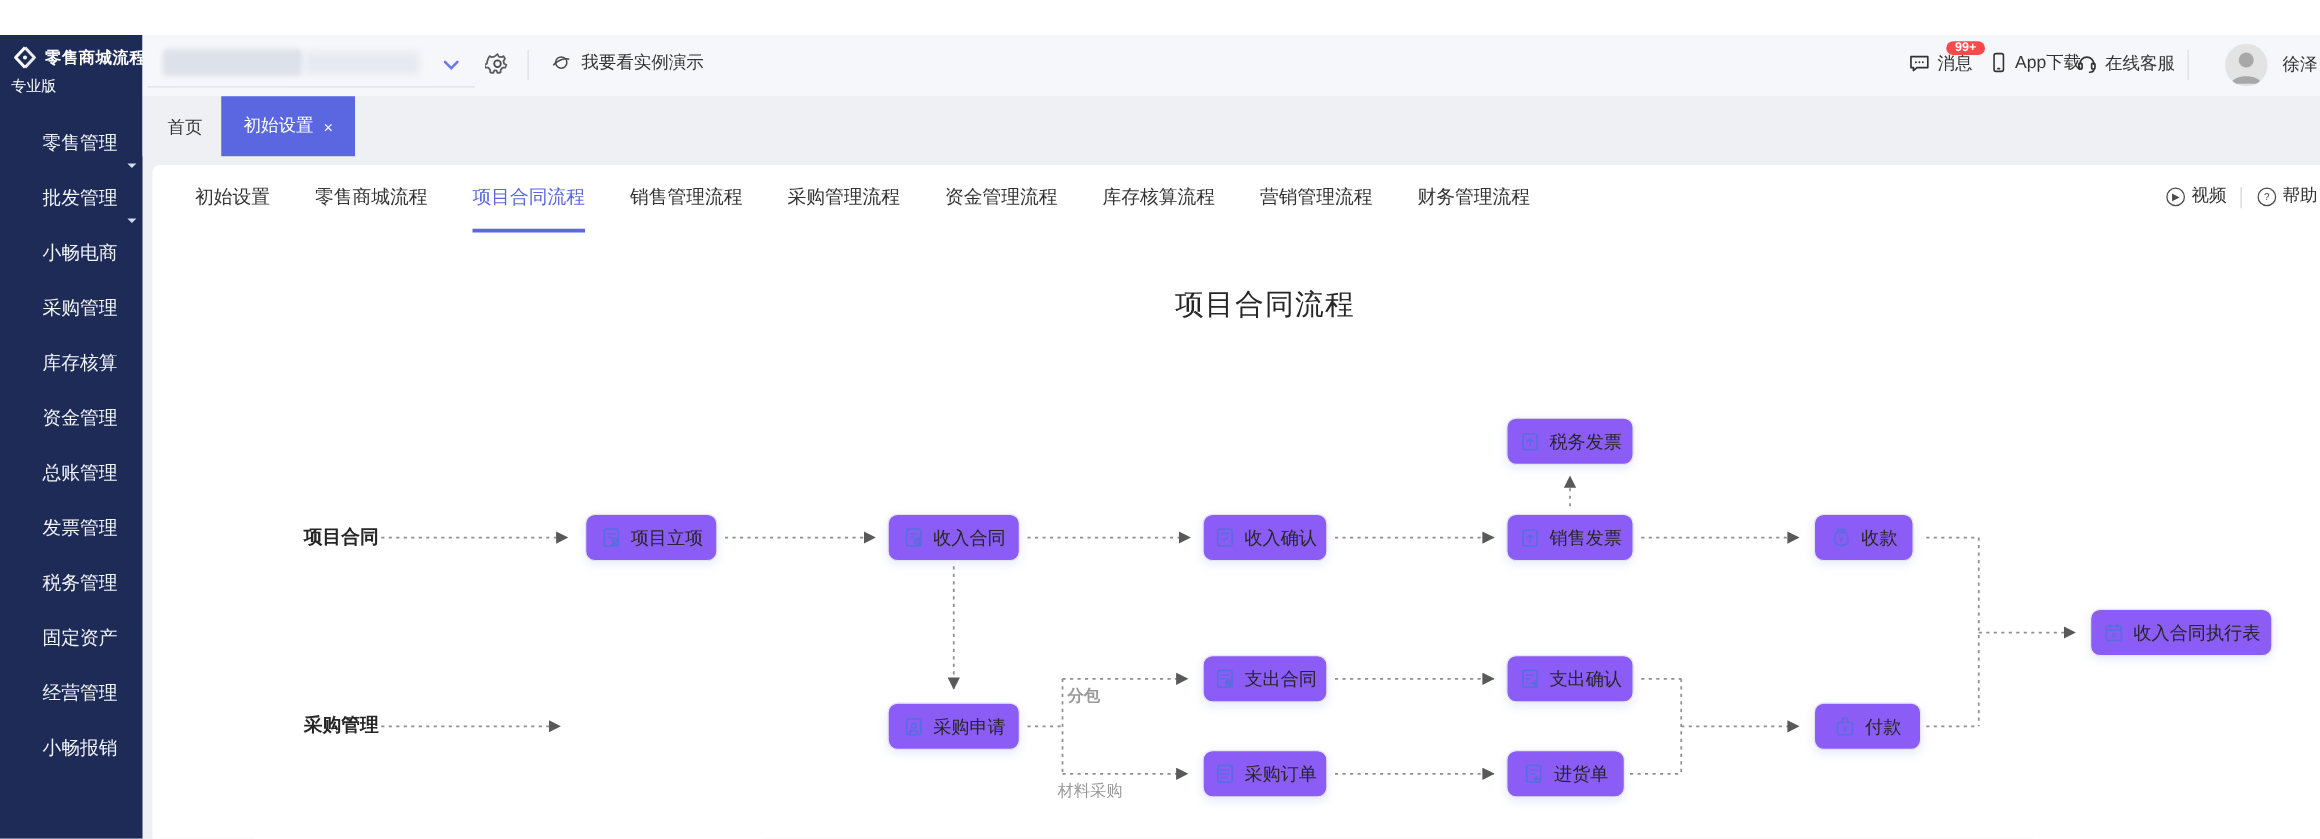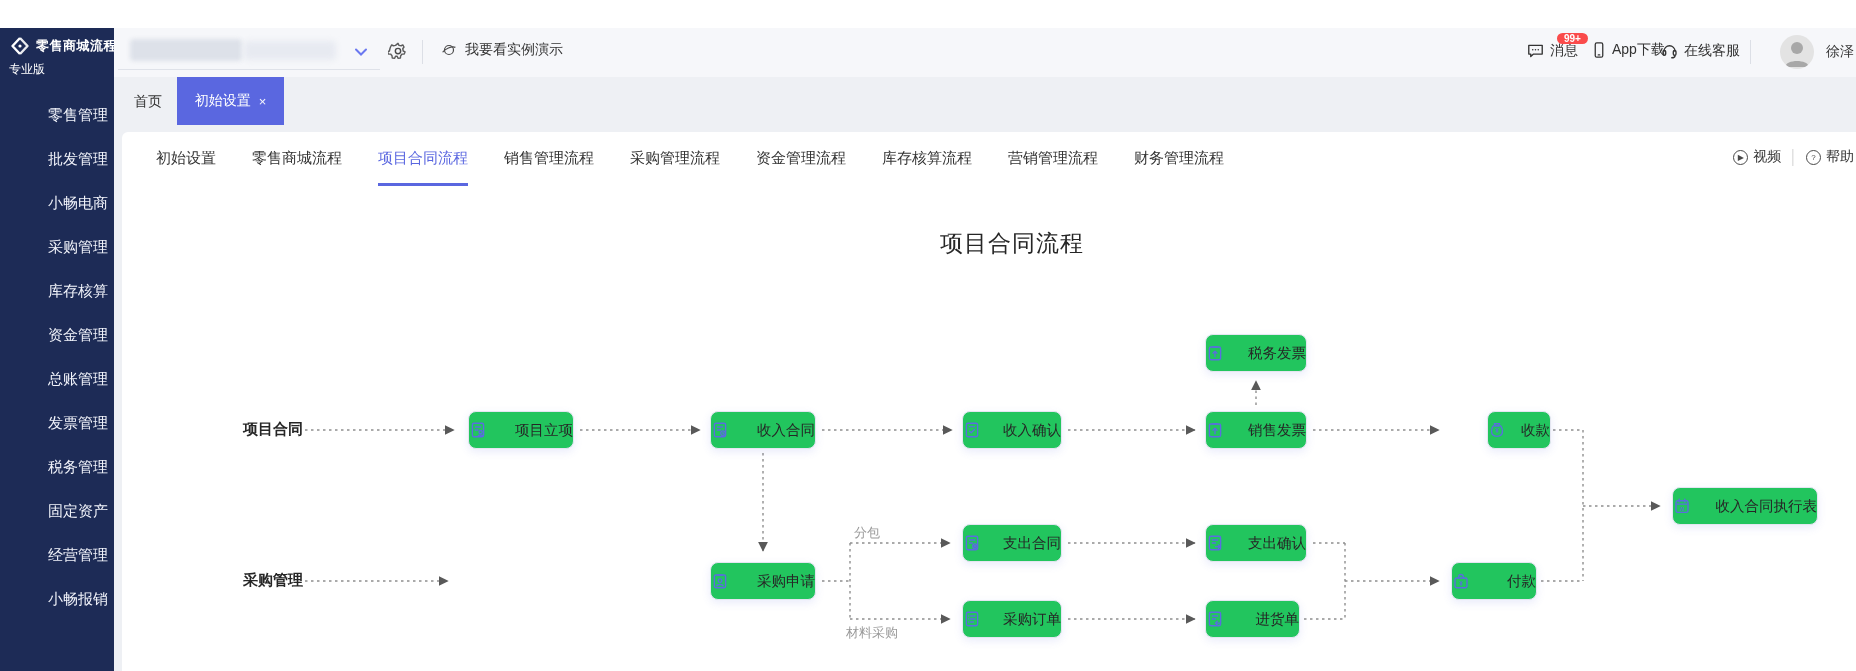--- a/index.html
+++ b/index.html
@@ -11,21 +11,21 @@
   
   .topstrip{position:absolute;left:0;top:0;width:1856px;height:28px;background:#ffffff;}
   
   .sidebar{position:absolute;left:0;top:28px;width:114px;height:643px;background:#1d2b56;}
   .logo-block{position:absolute;left:0;top:0;width:114px;height:49px;}
   .logo-row{position:absolute;left:8px;top:6px;display:flex;align-items:center;gap:4px;white-space:nowrap;}
   .logo-mark{width:24px;height:24px;flex:0 0 auto;}
   .brand-name{color:#fff;font-size:13px;font-weight:bold;letter-spacing:.5px;}
   .brand-edition{position:absolute;left:9px;top:33px;color:#fff;font-size:12px;}
   .menu{position:absolute;left:0;top:65px;width:114px;}
-  .menu-item{height:44px;line-height:44px;padding-left:22px;color:#f2f4fb;font-size:15px;cursor:pointer;white-space:nowrap;display:flex;align-items:center;gap:7px;margin-left:26px;}
+  .menu-item{height:44px;line-height:44px;padding-left:34px;color:#f2f4fb;font-size:15px;cursor:pointer;white-space:nowrap;display:flex;align-items:center;gap:7px;}
   .menu-item .mi-caret{width:9px;height:9px;display:inline-block;}
   
   .header{position:absolute;left:114px;top:28px;width:1742px;height:49px;background:#f6f7fa;}
   .blur1{position:absolute;left:16px;top:11px;width:112px;height:22px;background:#dde1e9;border-radius:4px;filter:blur(2px);}
   .blur2{position:absolute;left:130px;top:13px;width:92px;height:19px;background:#e7eaf1;border-radius:4px;filter:blur(3px);}
   .hdr-underline{position:absolute;left:4px;top:41px;width:262px;height:1px;background:#dfe2e9;}
   .hdr-chevron{position:absolute;left:238px;top:15px;width:18px;height:18px;cursor:pointer;}
   .hdr-gear{position:absolute;left:274px;top:13px;width:20px;height:20px;cursor:pointer;}
   .hdr-div1{position:absolute;left:308px;top:12px;width:1px;height:24px;background:#dcdfe6;}
   .demo-link{position:absolute;left:326px;top:13px;display:flex;align-items:center;gap:7px;font-size:14px;color:#333;cursor:pointer;}
@@ -50,23 +50,23 @@
   .tool-btn{display:flex;align-items:center;gap:5px;cursor:pointer;}
   .circle-ico{width:15px;height:15px;border:1.4px solid #4a4a4a;border-radius:50%;display:inline-flex;align-items:center;justify-content:center;font-size:8px;color:#4a4a4a;box-sizing:border-box;}
   .tools-div{color:#d4d4d4;}
   .flow-title{position:absolute;left:890px;top:96px;transform:translateX(-50%);font-size:23px;font-weight:500;color:#262626;letter-spacing:1px;white-space:nowrap;}
   
   .flow-layer{position:absolute;left:0;top:0;width:1856px;height:671px;pointer-events:none;}
   .flow-layer svg.wires{position:absolute;left:0;top:0;}
   .row-label{position:absolute;font-size:15px;font-weight:600;color:#262626;white-space:nowrap;}
   .branch-label{position:absolute;font-size:13px;color:#9a9a9a;white-space:nowrap;}
   .node{
-    position:absolute;height:38px;background:#22c55e;border:1px solid #e4e6f1;border-radius:8px;
+    position:absolute;height:38px;background:#8b5cf6;border:1px solid #e4e6f1;border-radius:8px;
     box-shadow:0 3px 8px rgba(93,108,224,.13);
-    display:flex;align-items:center;justify-content:space-between;gap:7px;
+    display:flex;align-items:center;justify-content:center;gap:7px;
     font-size:14.5px;color:#262626;box-sizing:border-box;
     pointer-events:auto;cursor:pointer;white-space:nowrap;
   }
   .nicon{width:18px;height:18px;flex:0 0 auto;display:inline-flex;}
   .nicon svg{width:18px;height:18px;}
 </style>
 </head>
 <body>
 
 <div class="topstrip"></div>
@@ -263,21 +263,21 @@
       <path d="M1345 581 H1439" marker-end="url(#arr)"></path>
       <path d="M1541 430 H1583"></path>
       <path d="M1541 581 H1583"></path>
       <path d="M1583 430 V581"></path>
       <path d="M1583 506 H1660" marker-end="url(#arr)"></path>
     </g>
   </svg>
 
   <div class="row-label" style="left:243px;top:420px;">项目合同</div>
   <div class="row-label" style="left:243px;top:571px;">采购管理</div>
-  <div class="branch-label" style="left:854px;top:524px;">分包</div>
+  <div class="branch-label" style="left:854px;top:548px;font-weight:bold;">分包</div>
   <div class="branch-label" style="left:846px;top:624px;">材料采购</div>
 
   <div class="node" style="left:468px;top:411px;width:106px;">
     <span class="nicon">
       <svg viewBox="0 0 24 24" fill="none" stroke="#5b6ce0" stroke-width="1.8" stroke-linecap="round" stroke-linejoin="round">
         <rect x="4.5" y="3" width="15" height="18" rx="2.2"></rect>
           <path d="M8.5 8h7M8.5 12h3.5"></path>
         <circle cx="15.5" cy="14.8" r="2.2"></circle>
           <path d="M12.3 20c.4-1.8 6-1.8 6.4 0"></path>
       </svg>
@@ -318,21 +318,21 @@
   <div class="node" style="left:1205px;top:334px;width:102px;">
     <span class="nicon">
       <svg viewBox="0 0 24 24" fill="none" stroke="#5b6ce0" stroke-width="1.8" stroke-linecap="round" stroke-linejoin="round">
         <rect x="4.5" y="4" width="15" height="17" rx="2.2"></rect>
           <path d="M9 4h6"></path>
         <path d="M12 17v-7M9.3 12.2L12 9.5l2.7 2.7"></path>
       </svg>
     </span>
     <span class="nlabel">税务发票</span>
   </div>
-  <div class="node" style="left:1487px;top:411px;width:64px;">
+  <div class="node" style="left:1451px;top:411px;width:80px;">
     <span class="nicon">
       <svg viewBox="0 0 24 24" fill="none" stroke="#5b6ce0" stroke-width="1.8" stroke-linecap="round" stroke-linejoin="round">
         <path d="M8.5 3.5h7l-1.6 3h-3.8z"></path>
         <path d="M7 6.5h10c1.6 2.2 2.3 4.3 2.3 7.3 0 4.4-2.9 6.7-7.3 6.7s-7.3-2.3-7.3-6.7c0-3 .7-5.1 2.3-7.3z"></path>
         <text x="12" y="16.6" text-anchor="middle" font-size="8.5" font-weight="bold" fill="#5b6ce0" stroke="none" font-family="sans-serif">¥</text>
       </svg>
     </span>
     <span class="nlabel">收款</span>
   </div>
   <div class="node" style="left:1672px;top:487px;width:146px;">

